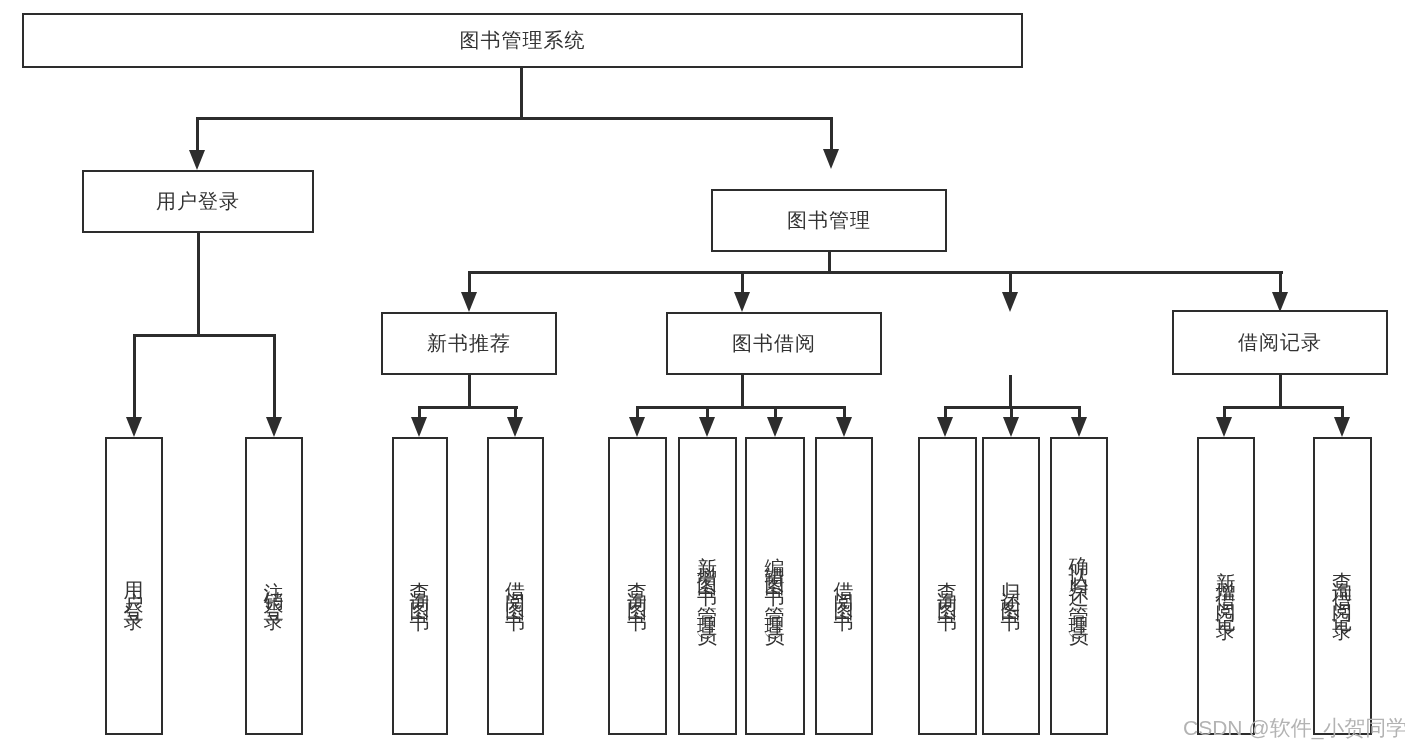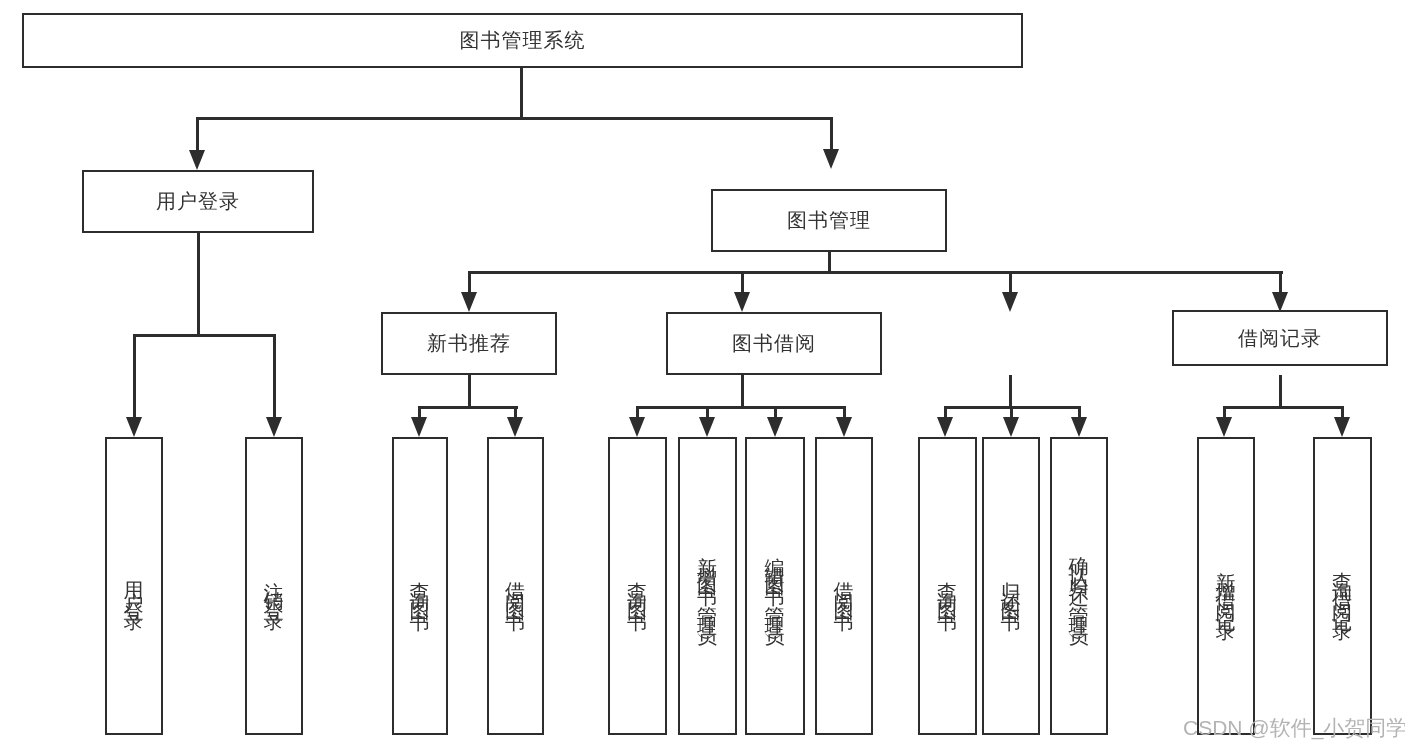--- a/index.html
+++ b/index.html
@@ -94,21 +94,21 @@
   <div class="arrow" style="left:461px; top:292px;"></div>
   <div class="vline" style="left:740.5px; top:270.5px; height:23px;"></div>
   <div class="arrow" style="left:734px; top:292px;"></div>
   <div class="vline" style="left:1008.5px; top:270.5px; height:23px;"></div>
   <div class="arrow" style="left:1002px; top:292px;"></div>
   <div class="vline" style="left:1278.5px; top:270.5px; height:23px;"></div>
   <div class="arrow" style="left:1272px; top:292px;"></div>
 
   <div class="node" style="left:381px; top:312px; width:176px; height:63px;">新书推荐</div>
   <div class="node" style="left:634px; top:312px; width:216px; height:63px;margin-left:32px;">图书借阅</div>
-  <div class="node" style="left:1172px; top:310px; width:216px; height:56px;">借阅记录</div>
+  <div class="node" style="left:1172px; top:310px; width:216px; height:65px;">借阅记录</div>
 
   <div class="vline" style="left:467.5px; top:375px; height:33px;"></div>
   <div class="hline" style="left:417.5px; top:405.5px; width:100px;"></div>
   <div class="vline" style="left:417.5px; top:405.5px; height:14px;"></div>
   <div class="arrow" style="left:411px; top:417px;"></div>
   <div class="vline" style="left:513.5px; top:405.5px; height:14px;"></div>
   <div class="arrow" style="left:507px; top:417px;"></div>
 
   <div class="vline" style="left:740.5px; top:375px; height:33px;"></div>
   <div class="hline" style="left:635.5px; top:405.5px; width:210px;"></div>

